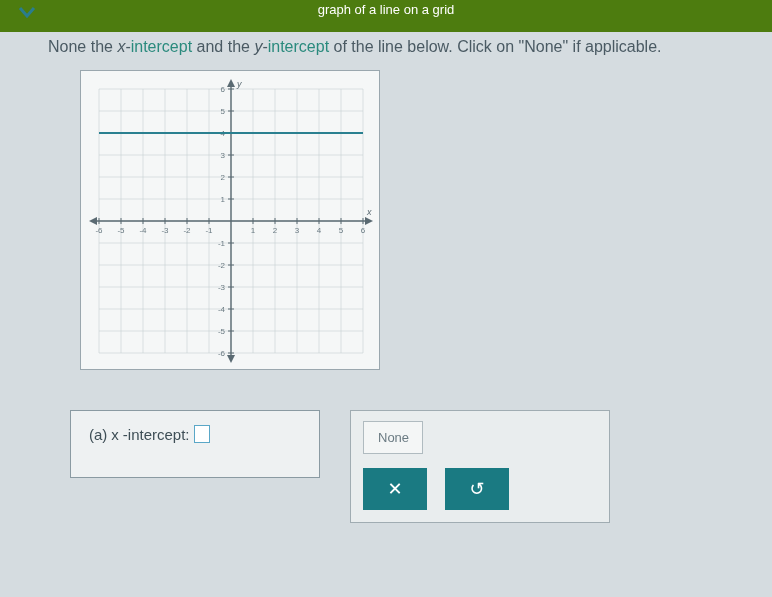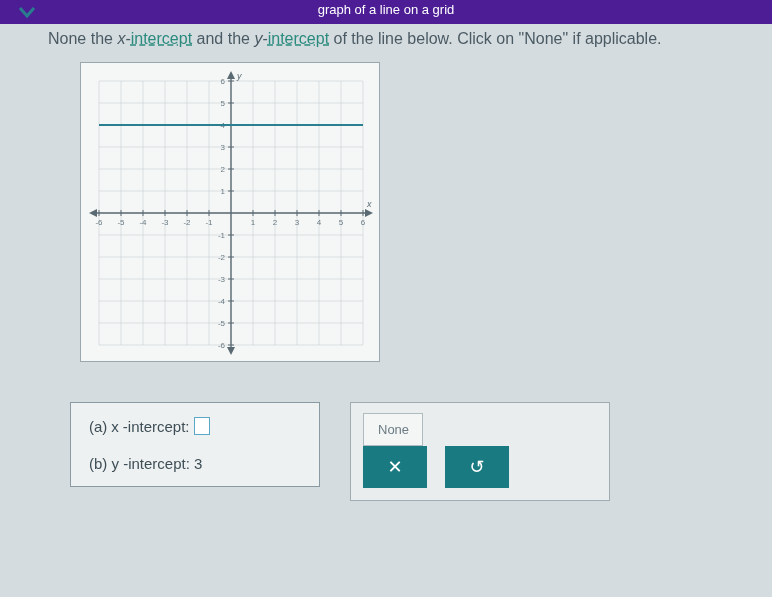--- a/index.html
+++ b/index.html
@@ -5,43 +5,42 @@
     * { box-sizing: border-box; margin: 0; padding: 0; }
     body {
       font-family: Arial, sans-serif;
       background: #d5dce0;
       width: 772px;
       height: 597px;
       position: relative;
       overflow: hidden;
     }
     .header-bar {
-      background: #4c1d95;
+      background: #4d7c0f;
       color: #fff;
-      height: 24px;
+      height: 32px;
       font-size: 13px;
       text-align: center;
       line-height: 20px;
       position: relative;
     }
     .chevron {
       position: absolute;
       left: 18px;
       top: 6px;
       color: #2a7d8e;
     }
     .question {
       padding: 6px 18px 10px 48px;
       font-size: 16px;
       color: #4a5a63;
     }
     .question .var { font-style: italic; }
     .question .link {
       color: #2a8a7d;
-      text-decoration: underline;
       text-decoration-style: dashed;
     }
     .graph-wrap {
       margin-left: 80px;
       margin-top: 4px;
     }
     .graph {
       width: 300px;
       height: 300px;
       background: #f5f7f7;
@@ -78,20 +77,21 @@
       width: 260px;
     }
     .none-btn {
       border: 1px solid #b0bbc0;
       background: #f4f6f6;
       color: #6b7b83;
       font-size: 13px;
       padding: 8px 14px;
       width: 60px;
       text-align: center;
+      margin-bottom: 14px;
       cursor: pointer;
     }
     .ctrl-row { display: flex; gap: 18px; }
     .ctrl-btn {
       width: 64px;
       height: 42px;
       background: #1a7a82;
       color: #fff;
       display: flex;
       align-items: center;
@@ -207,26 +207,20 @@
 </div>
 
 <div class="bottom-row">
   <div class="answer-box">
     <div class="row-a">
       <span>(a) </span>
       <span class="var">x</span>
       <span>-intercept:</span>
       <span class="input-slot"></span>
     </div>
-    <div>
-      <span>(b) </span>
-      <span class="var">y</span>
-      <span>-intercept: </span>
-      <span>3</span>
-    </div>
   </div>
 
   <div class="controls">
     <div class="none-btn">None</div>
     <div class="ctrl-row">
       <div class="ctrl-btn">
         <span>✕</span>
       </div>
       <div class="ctrl-btn">
         <span>↺</span>

